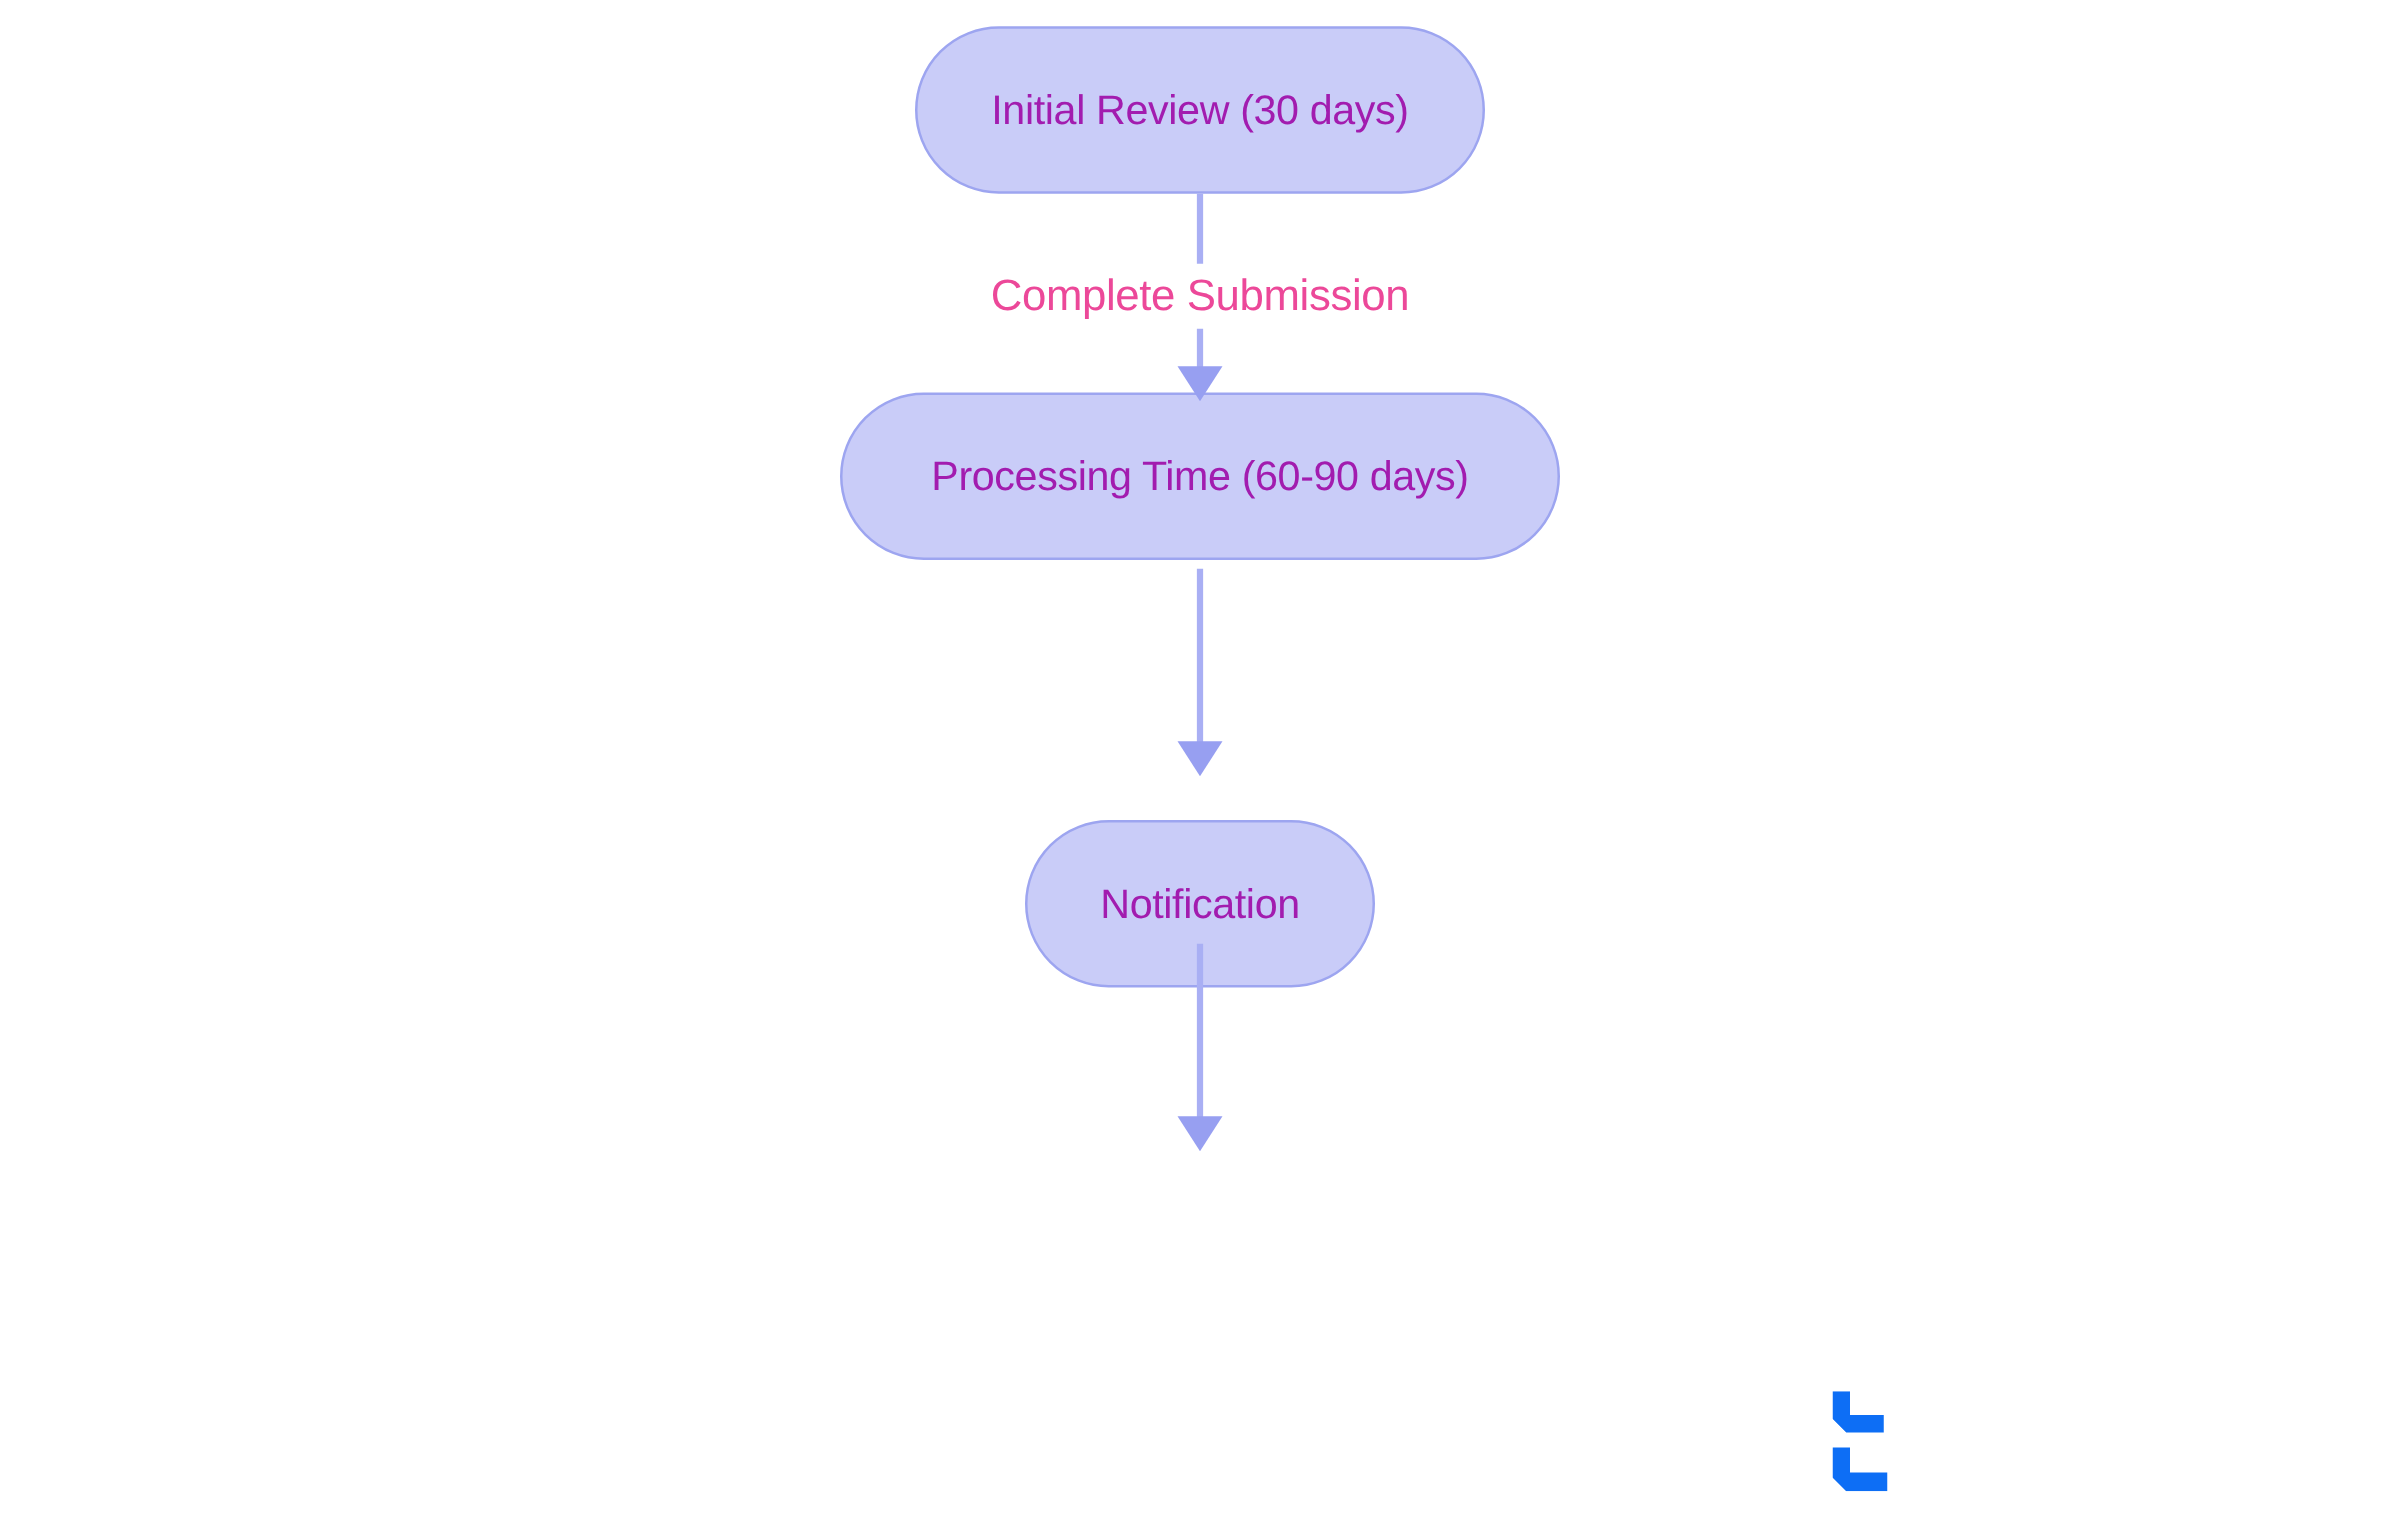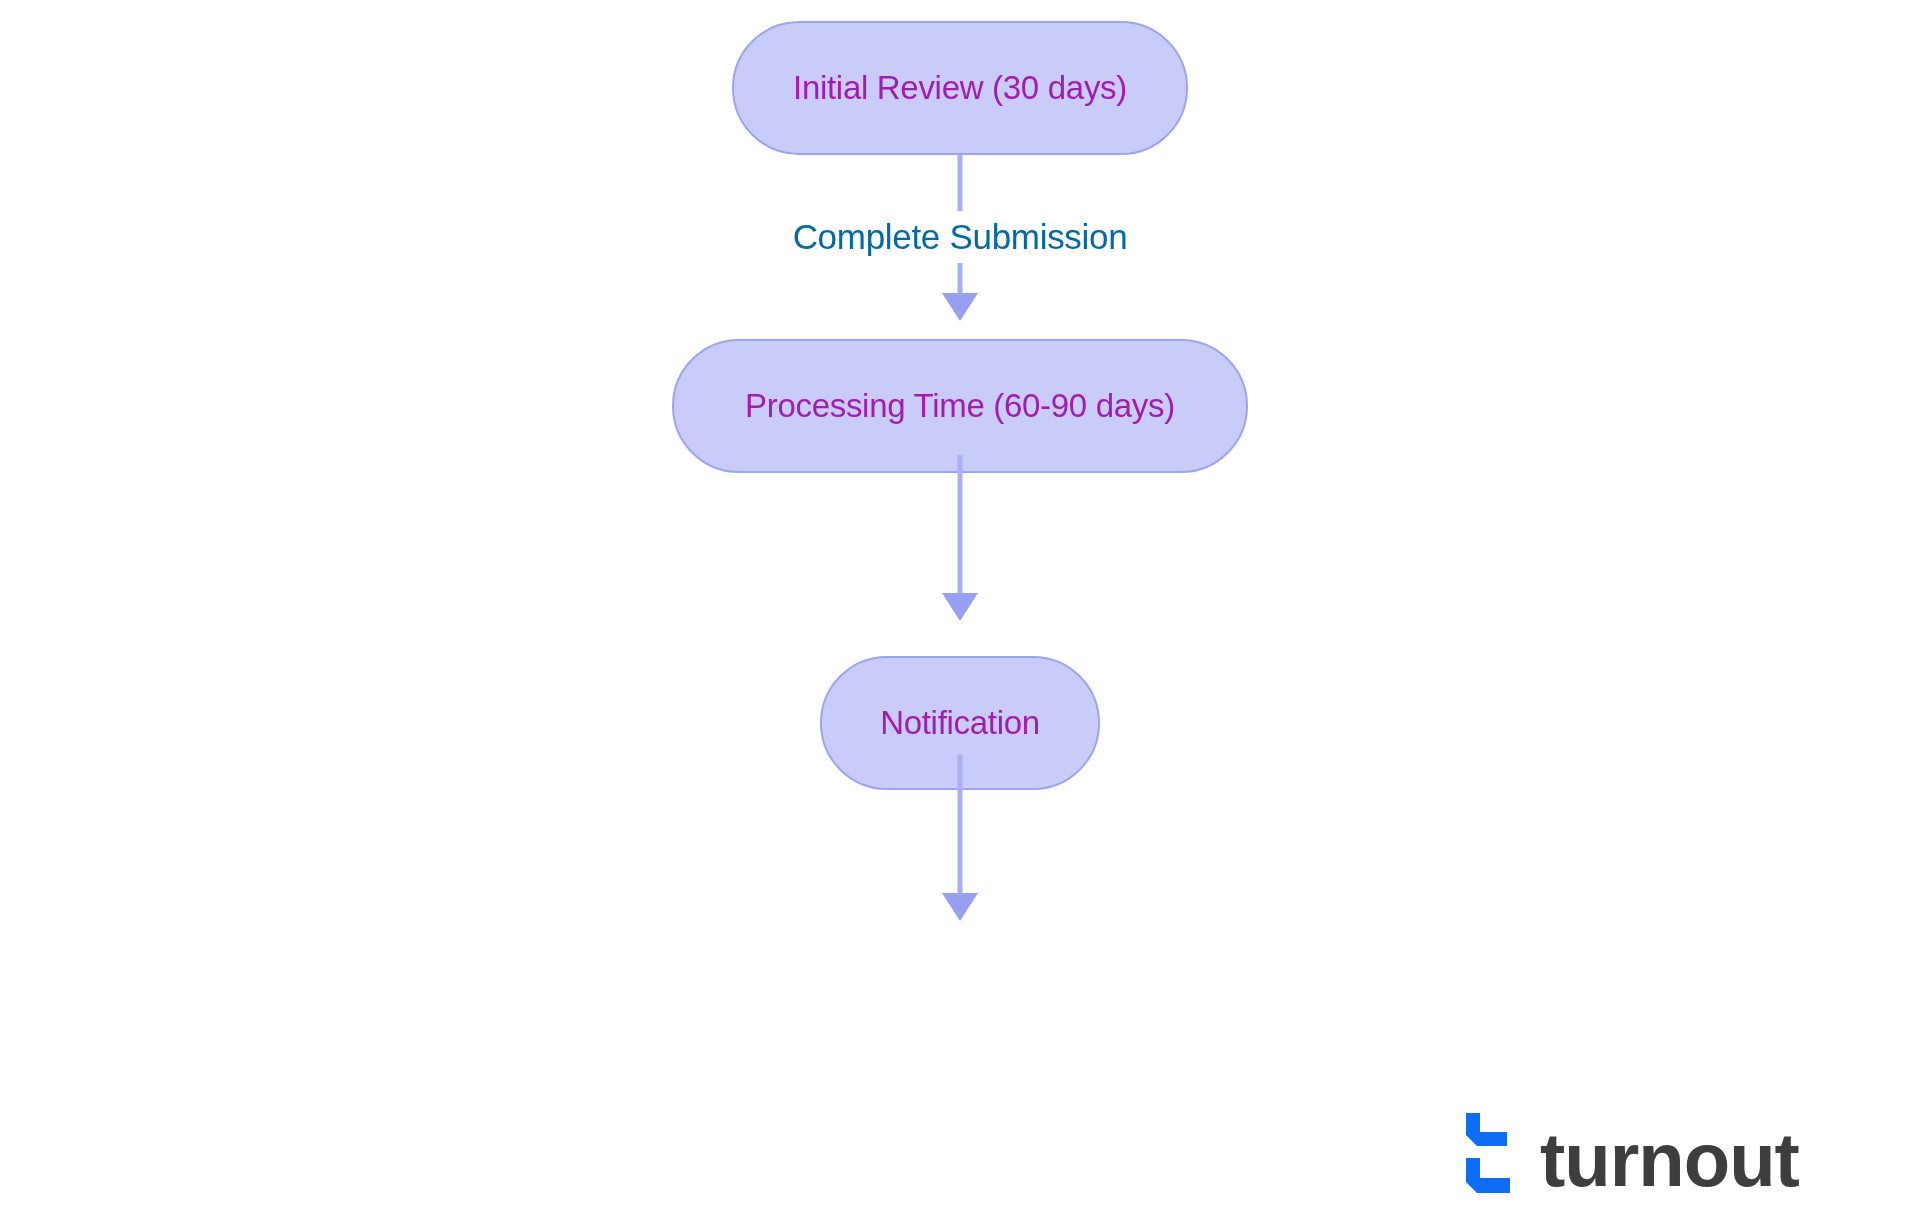--- a/index.html
+++ b/index.html
@@ -31,21 +31,21 @@
     align-items: center;
     justify-content: center;
   }
   .node-label {
     color: #a21caf;
     font-size: 33px;
     letter-spacing: -0.3px;
     white-space: nowrap;
   }
   .n1 { top: 21px;  width: 456px; }
-  .n2 { top: 339px; width: 576px; }
+  .n2 { top: 314px; width: 576px; }
   .n3 { top: 656px; width: 280px; }
   .n4 { top: 921px; width: 652px; }
 
   
   .edge-line {
     position: absolute;
     left: 960px;
     transform: translateX(-50%);
     width: 5px;
     background: #a9aff4;
@@ -67,21 +67,21 @@
   .a1 { top: 293px; }
   .a2 { top: 593px; }
   .a3 { top: 893px; }
 
   .edge-label {
     position: absolute;
     left: 960px;
     transform: translate(-50%, -50%);
     background: #ffffff;
     padding: 6px 14px;
-    color: #0369a1;
+    color: #ec4899;
     font-size: 35px;
     letter-spacing: -0.3px;
     white-space: nowrap;
   }
   .l1 { top: 237px; }
   .l2 { top: 538px; }
   .l3 { top: 840px; }
 
   
   .logo {
@@ -134,16 +134,15 @@
   <div class="arrowhead a2"></div>
 
   <div class="edge-line e3"></div>
   <div class="arrowhead a3"></div>
 
   <div class="logo">
     <svg class="logo-icon" viewBox="0 0 44 80" xmlns="http://www.w3.org/2000/svg" aria-hidden="true">
       <path d="M0 0 H14 V19 H41 V33 H11 L0 22 Z"></path>
       <path d="M0 45 H14 V65 H44 V80 H11 L0 69 Z"></path>
     </svg>
-    <span class="logo-text">turnout</span>
   </div>
 
 </div>
 
 </body></html>

